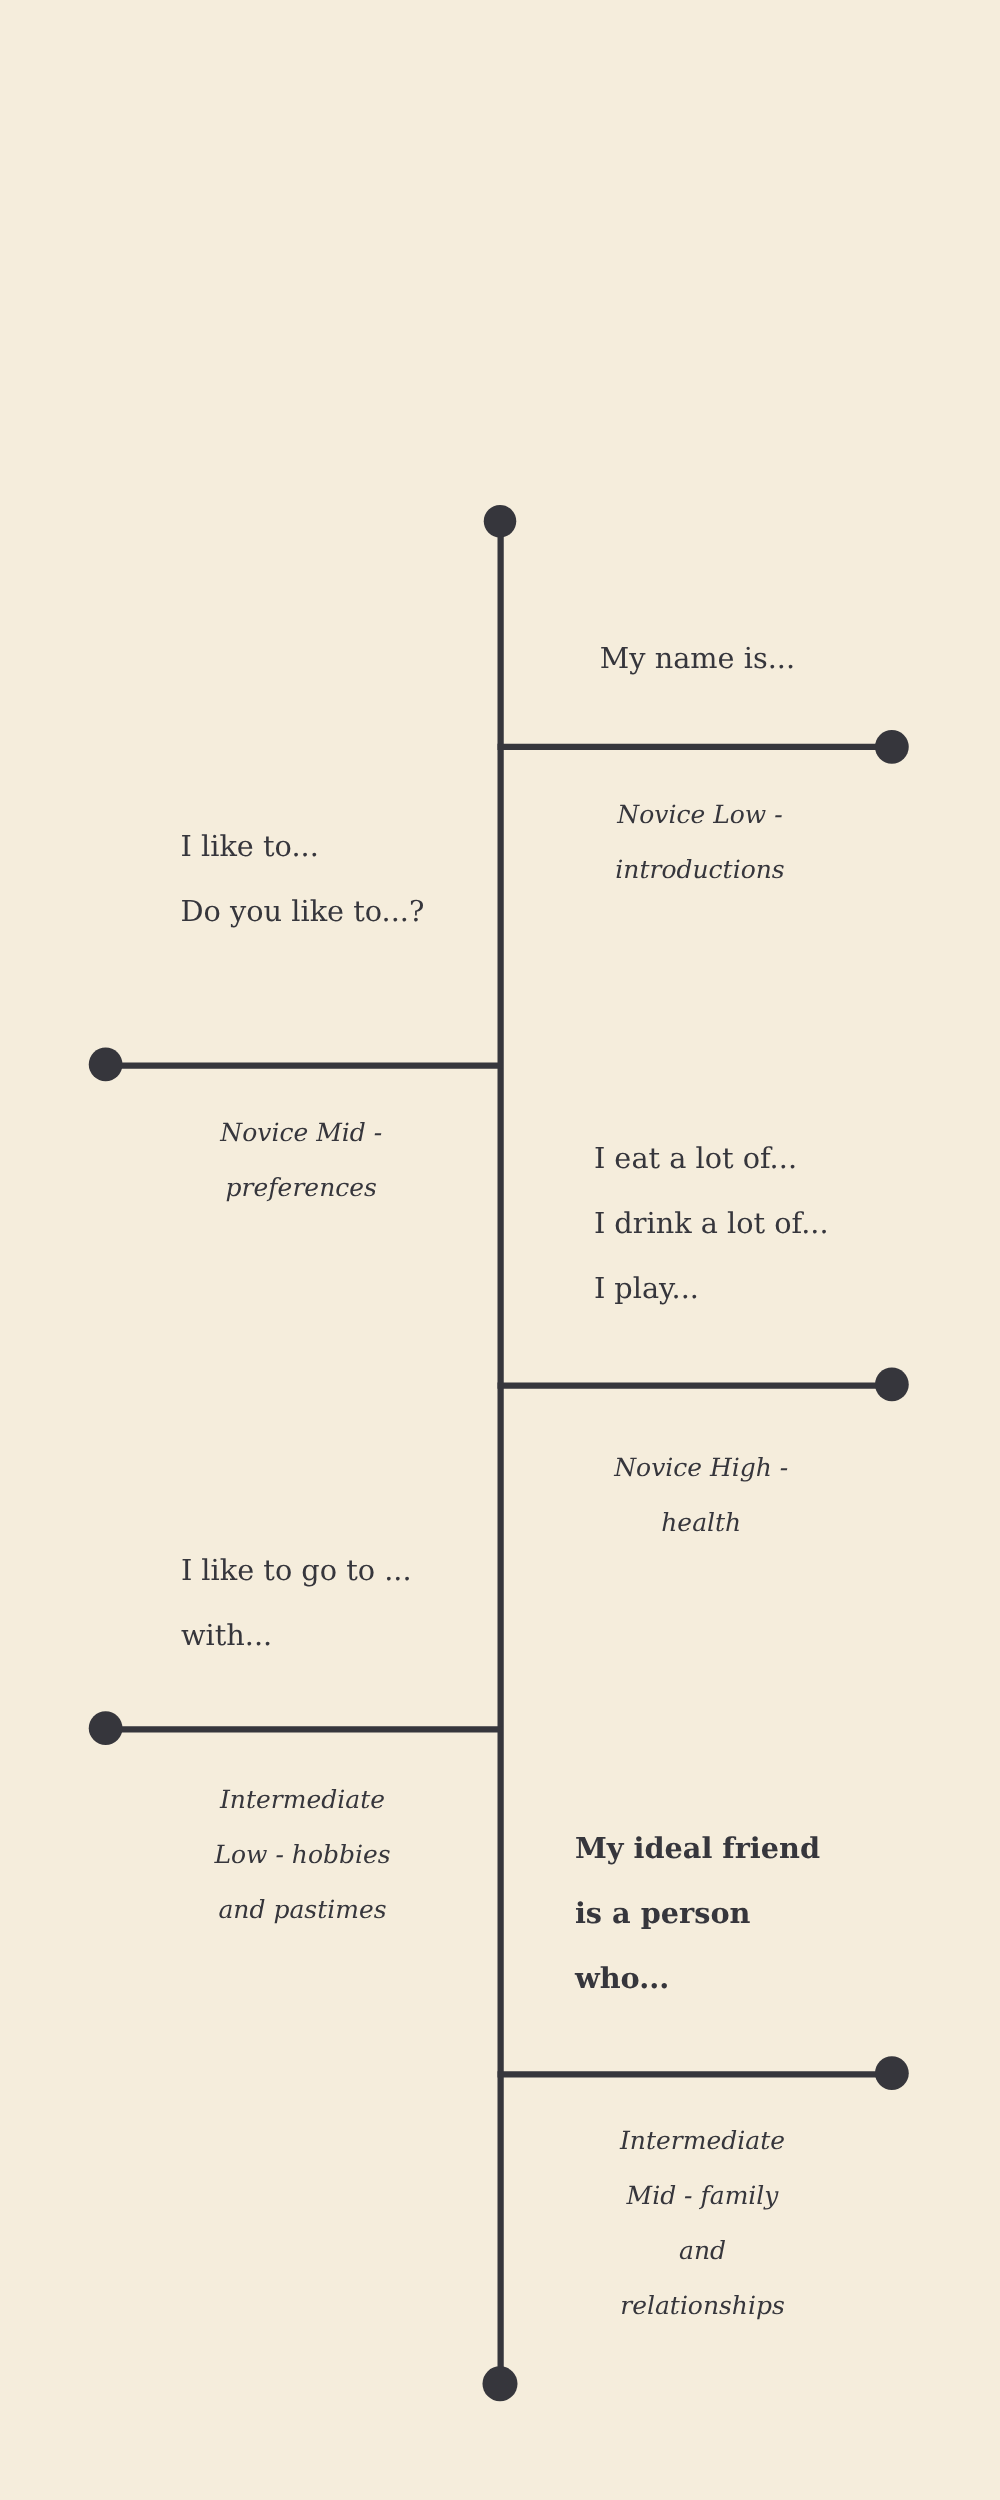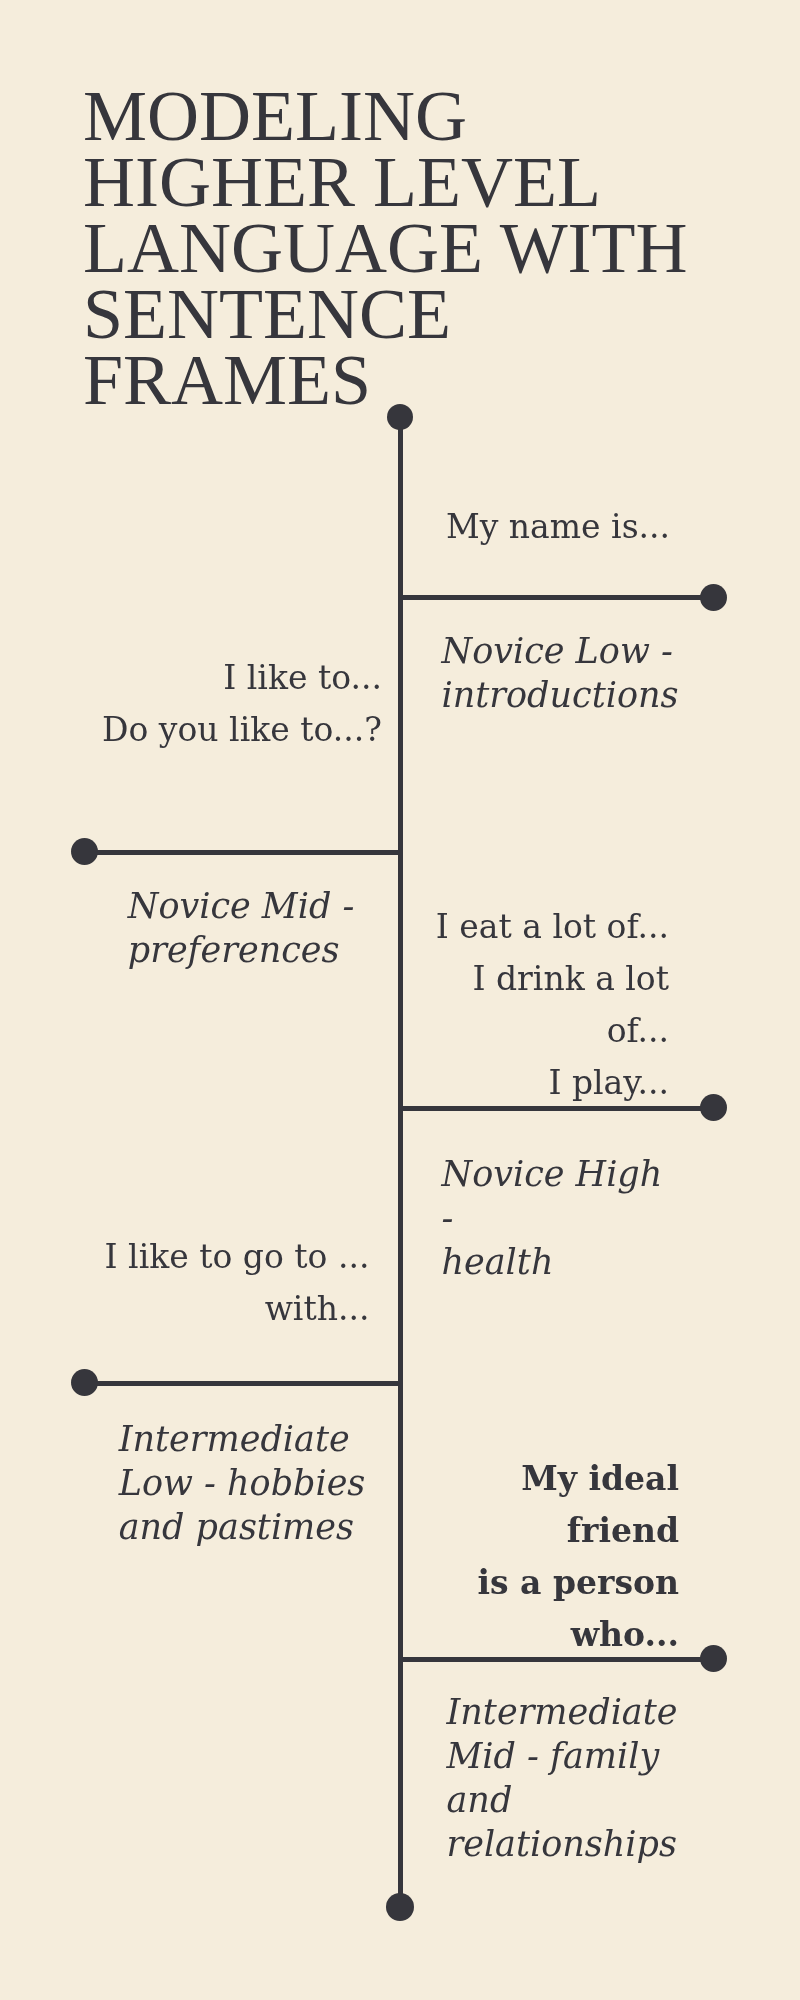--- a/index.html
+++ b/index.html
@@ -43,46 +43,42 @@
     border-radius:50%;
   }
   .branch-line{
     position:absolute;
     height:5px;
     background:var(--ink);
   }
   .frame-text{
     position:absolute;
     transform:translateX(-50%);
-    text-align:right;
-    font-size:33px;
+    text-align:left;
+    font-size:23px;
     line-height:52px;
     white-space:pre-line;
     color:var(--ink);
   }
   .level-label{
     position:absolute;
     transform:translateX(-50%);
+    text-align:center;
     font-style:italic;
-    font-size:35px;
+    font-size:20px;
     line-height:44px;
     white-space:pre-line;
     color:var(--ink);
   }
 </style>
 </head>
 <body>
 
 <div class="canvas">
 
-  <h1 class="title">MODELING
-HIGHER LEVEL
-LANGUAGE WITH
-SENTENCE
-FRAMES</h1>
 
   <div class="spine"></div>
   <div class="dot" style="left:387px;top:404px;width:26px;height:26px;"></div>
   <div class="dot" style="left:386px;top:1893px;width:28px;height:28px;"></div>
 
   <div>
     <div class="branch-line" style="left:398px;top:595px;width:315px;"></div>
     <div class="dot" style="left:700px;top:584px;width:27px;height:27px;"></div>
     <div class="frame-text" style="left:558px;top:501px;">My name is...</div>
     <div class="level-label" style="left:560px;top:629px;">Novice Low -
@@ -94,21 +90,21 @@
     <div class="dot" style="left:71px;top:838px;width:27px;height:27px;"></div>
     <div class="frame-text" style="left:242px;top:652px;">I like to...
 Do you like to...?</div>
     <div class="level-label" style="left:241px;top:884px;font-style:italic;">Novice Mid -
 preferences</div>
   </div>
 
   <div>
     <div class="branch-line" style="left:398px;top:1106px;width:315px;"></div>
     <div class="dot" style="left:700px;top:1094px;width:27px;height:27px;"></div>
-    <div class="frame-text" style="left:538px;top:901px;">I eat a lot of...
+    <div class="frame-text" style="left:569px;top:901px;">I eat a lot of...
 I drink a lot of...
 I play...</div>
     <div class="level-label" style="left:561px;top:1139px;margin-top:13px;">Novice High -
 health</div>
   </div>
 
   <div>
     <div class="branch-line" style="left:85px;top:1381px;width:317px;"></div>
     <div class="dot" style="left:71px;top:1369px;width:27px;height:27px;"></div>
     <div class="frame-text" style="left:237px;top:1231px;">I like to go to ...

